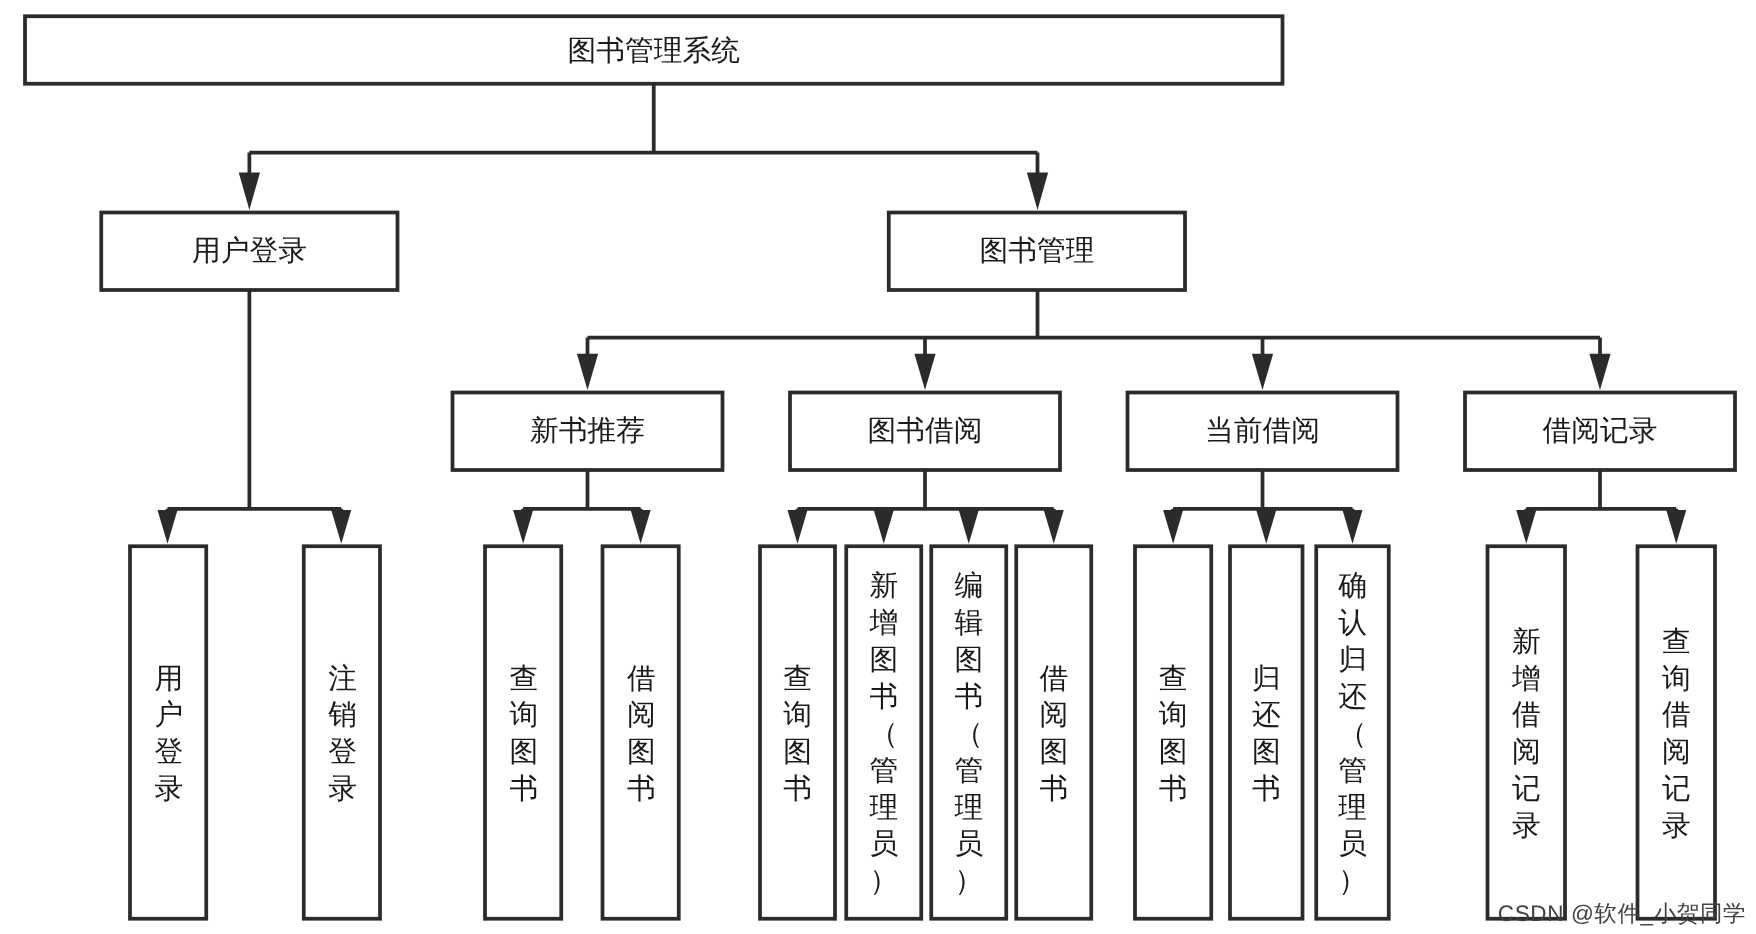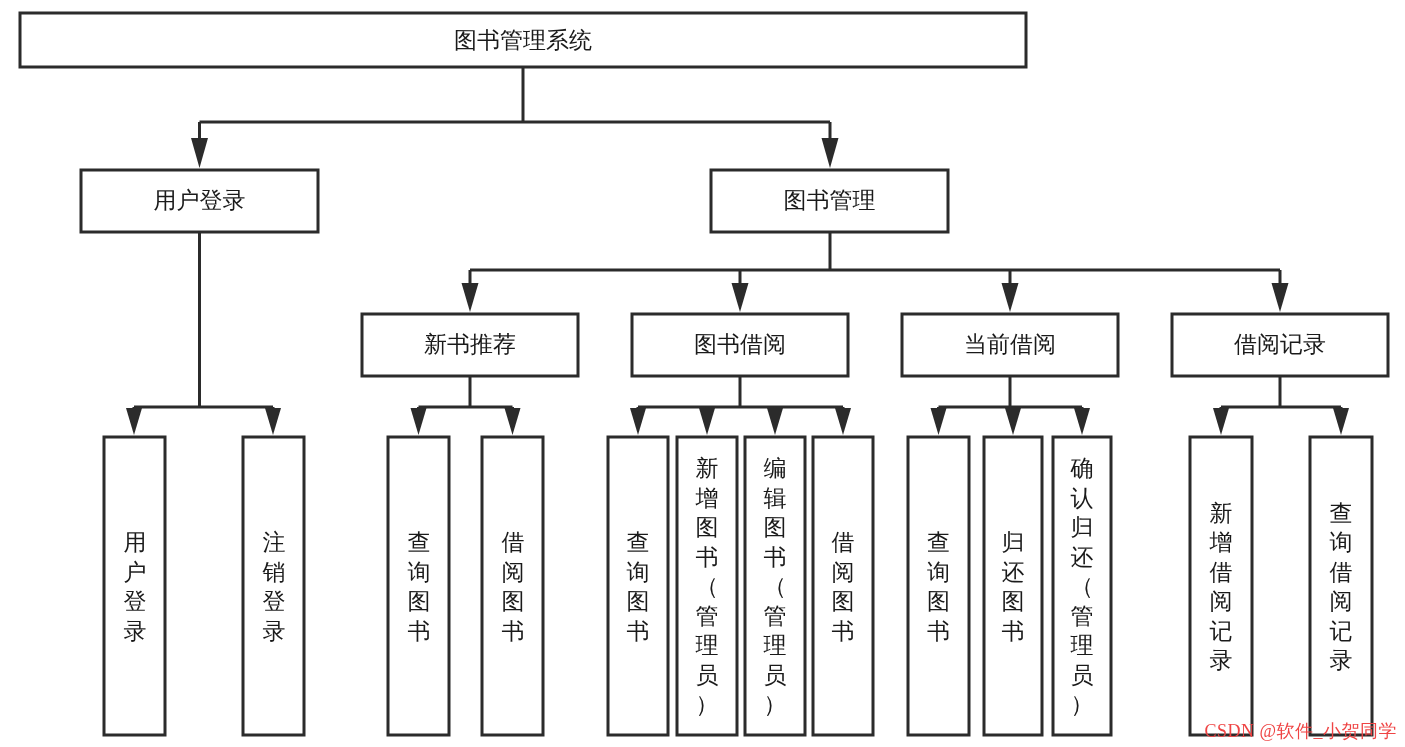--- a/index.html
+++ b/index.html
@@ -51,23 +51,23 @@
   .node-label-v {
     font-family: "Liberation Sans", "DejaVu Sans", sans-serif;
     font-size: 23px;
     fill: #1a1a1a;
     text-anchor: middle;
   }
   .watermark {
     position: absolute;
     right: 8px;
     bottom: 4px;
-    font-family: Liberation Serif, serif;
+    font-family: Liberation Sans, sans-serif;
     font-size: 18px;
-    color: #ef4444;
+    color: #404040;
     white-space: nowrap;
     letter-spacing: 0.5px;
   }
 </style>
 </head>
 <body>
 
 <div id="diagram-root">
 
   <svg id="flow-svg" viewBox="0 0 1405 747" xmlns="http://www.w3.org/2000/svg">

